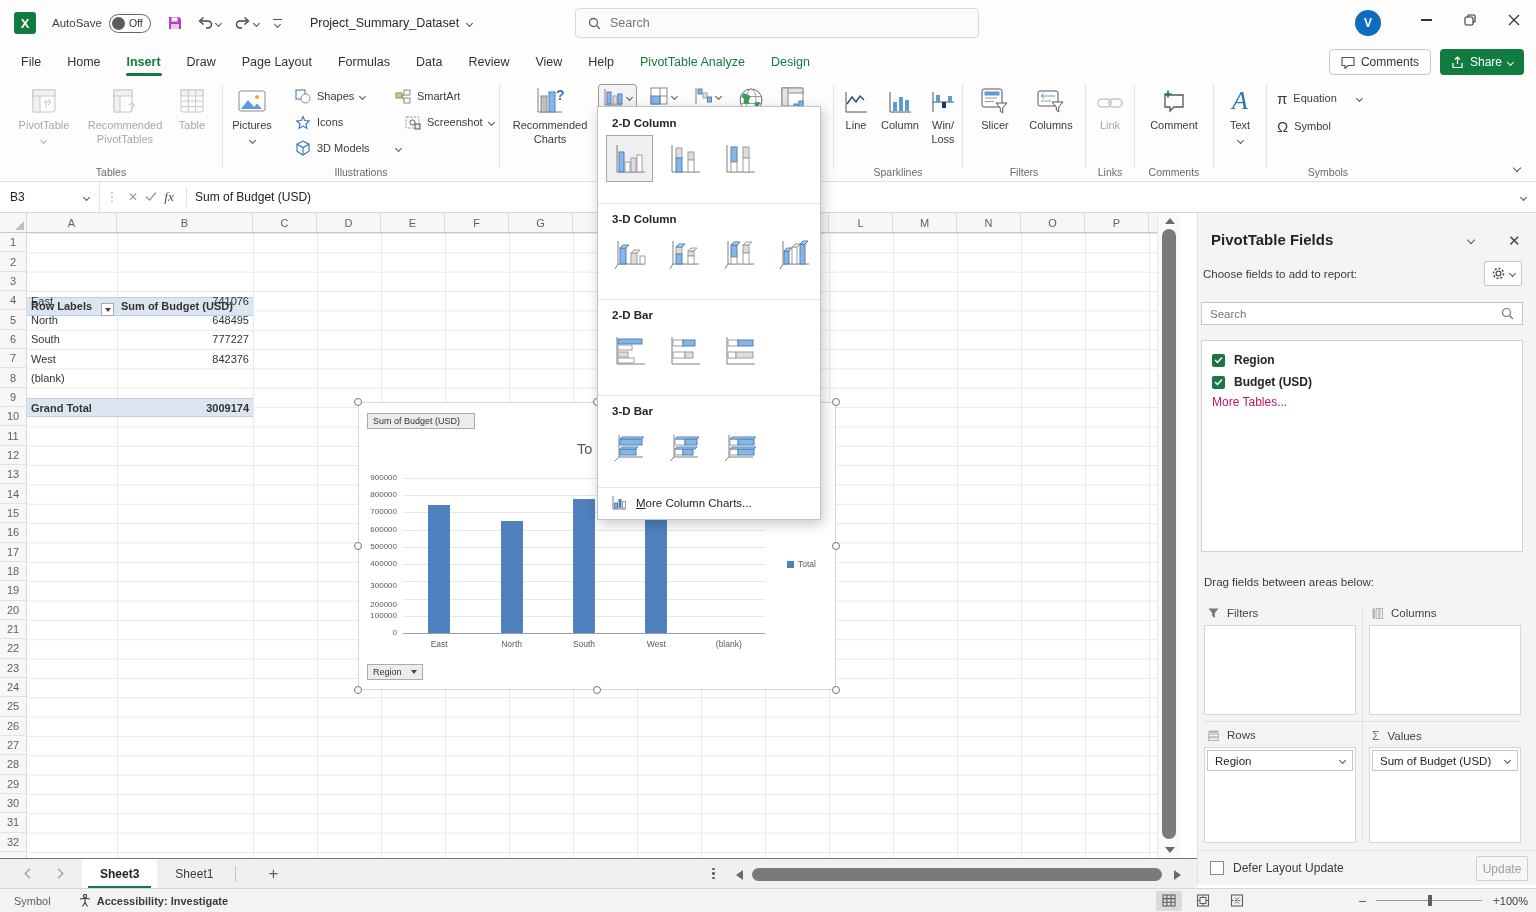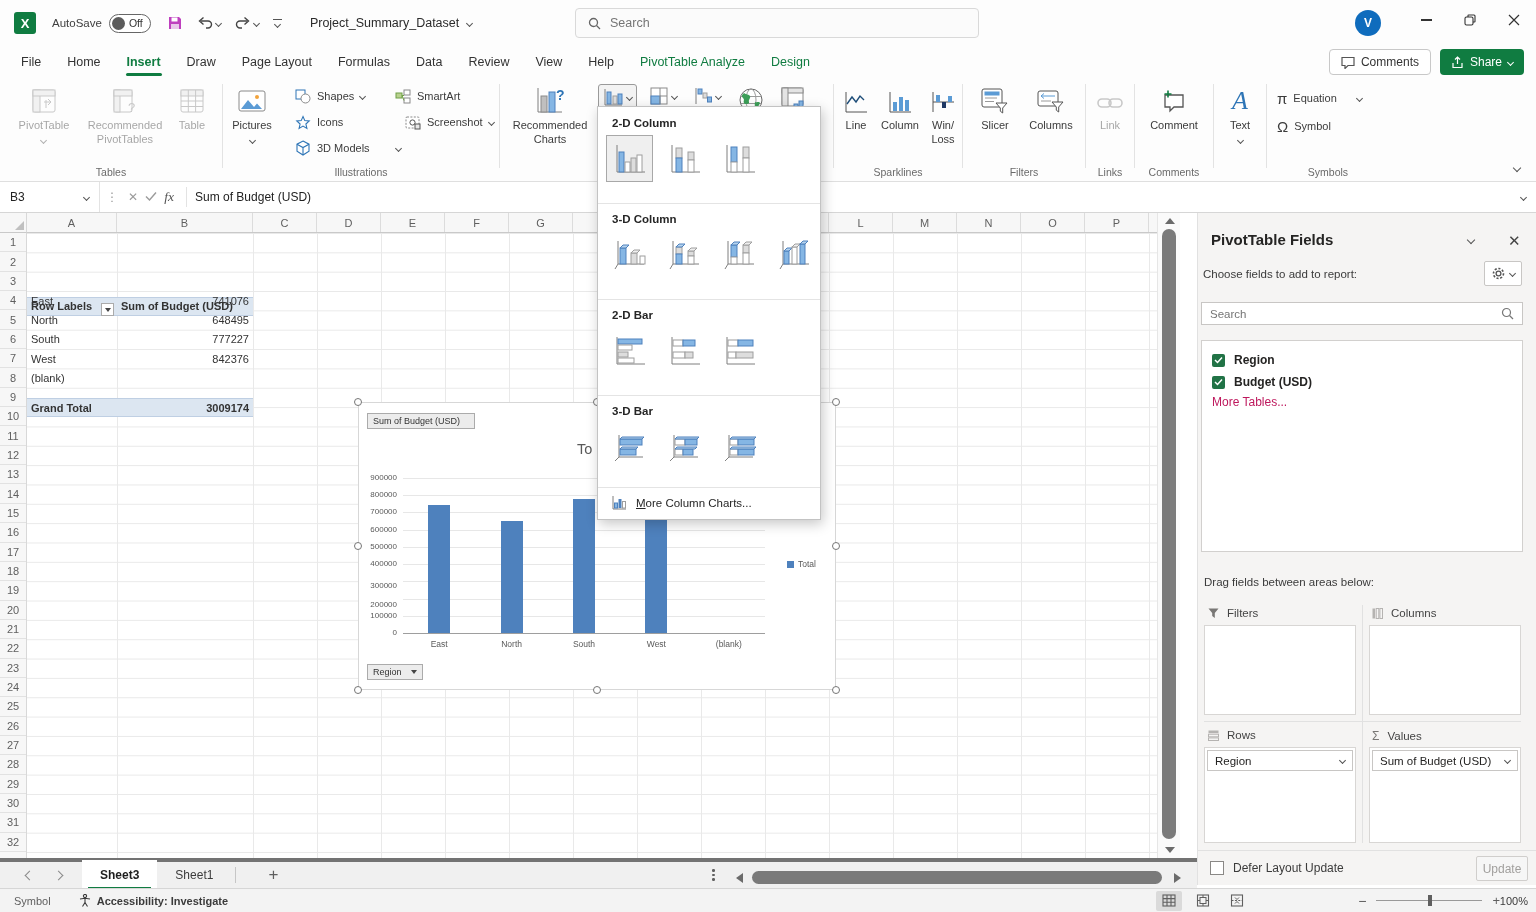--- a/index.html
+++ b/index.html
@@ -135,21 +135,21 @@
   .qbox { position:absolute; width:152px; background:#fff; border:1px solid #D8D6D4; }
   .qvline { position:absolute; left:164px; top:392px; width:1px; height:238px; background:#E1E1E1; }
   .qhline { position:absolute; left:6px; top:508px; width:317px; height:1px; background:#E1E1E1; }
   .pill { height:21px; margin:2px; border:1px solid #C8C6C4; background:#fff; display:flex; align-items:center; justify-content:space-between; padding:0 7px; font-size:11.5px; color:#252423; }
   .deferrow { position:absolute; left:0; top:637px; width:339px; height:35px; border-top:1px solid #E1E1E1; display:flex; align-items:center; }
   .defer-cb { width:14px; height:14px; border:1px solid #8A8886; background:#fff; margin-left:12px; }
   .defer-lbl { margin-left:9px; font-size:12px; color:#3b3b3b; }
   .updatebtn { position:absolute; right:9px; top:5px; width:52px; height:25px; border:1px solid #D0CECC; background:#F6F6F6; color:#A19F9D; font-size:12px; display:flex; align-items:center; justify-content:center; border-radius:2px; }
 
   
-  .sheetbar { position:absolute; left:0; top:858px; width:1197px; height:30px; background:#F0F0F0; border-top:4px solid #737373; display:flex; align-items:center; }
+  .sheetbar { position:absolute; left:0; top:858px; width:1197px; height:30px; background:#F0F0F0; border-top:1px solid #737373; display:flex; align-items:center; }
   .nav-chev { width:7px; height:7px; border-right:1.5px solid #8a8a8a; border-bottom:1.5px solid #8a8a8a; }
   .tab { height:30px; display:flex; align-items:center; padding:0 18px; font-size:12px; color:#3b3b3b; position:relative; }
   .tab.active { background:#fff; font-weight:bold; color:#1e1e1e; }
   .tab.active::after { content:""; position:absolute; left:6px; right:6px; bottom:0; height:3px; background:#107C41; }
   .tab-sep { width:1px; height:16px; background:#C6C6C6; margin:0 4px; }
   .addsheet { font-size:17px; color:#5f5f5f; margin-left:28px; font-weight:300; }
   .hs-dots { position:absolute; left:712px; display:flex; flex-direction:column; gap:2px; }
   .hs-dots i { width:2.5px; height:2.5px; background:#5f5f5f; border-radius:50%; }
   .hthumb { position:absolute; left:752px; top:9px; width:410px; height:13px; background:#7A7A7A; border-radius:7px; }
 

